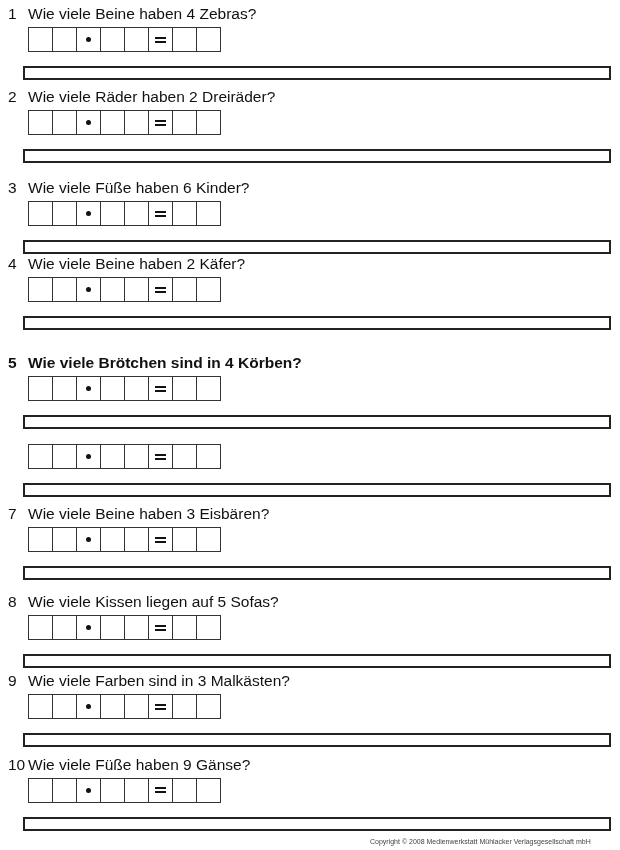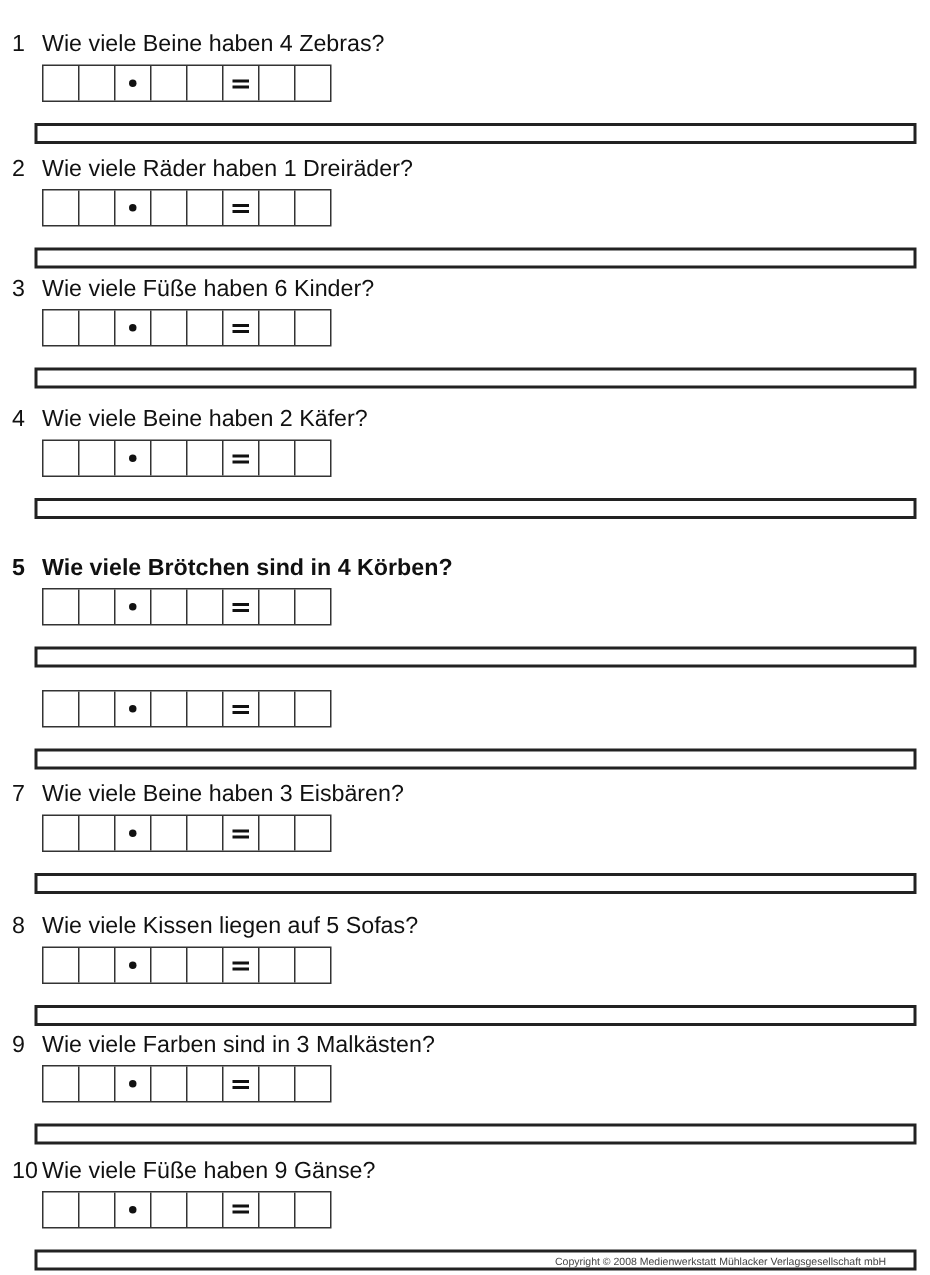--- a/index.html
+++ b/index.html
@@ -1,18 +1,18 @@
 <!DOCTYPE html>
 <html><head>
 <meta charset="utf-8">
 <style>
   html, body { margin: 0; padding: 0; background: #ffffff; }
   body { width: 620px; height: 850px; position: relative; overflow: hidden;
          font-family: "Liberation Sans", sans-serif; color: #111; }
-  .task { position: absolute; left: 0; width: 620px; height: 83px; margin-top: 16px; }
+  .task { position: absolute; left: 0; width: 620px; height: 83px; }
   .q { position: absolute; left: 8px; top: 5px; font-size: 15.5px; white-space: nowrap; }
   .q .num { display: inline-block; width: 20px; text-align: left; }
   .grid { position: absolute; left: 28px; top: 27px; display: flex;
           border: 1px solid #333; height: 23px; }
   .cell { width: 23px; height: 23px; border-right: 1px solid #333; box-sizing: content-box;
           display: flex; align-items: center; justify-content: center;
           font-size: 16px; font-weight: bold; }
   .cell:last-child { border-right: none; }
   .dot { width: 5px; height: 5px; background: #111; border-radius: 50%; }
   .eq { width: 11px; height: 6px; border-top: 2px solid #111; border-bottom: 2px solid #111; box-sizing: border-box; }
@@ -36,38 +36,38 @@
         <div class="cell"></div>
         <div class="cell">
           <span class="eq"></span>
         </div>
         <div class="cell"></div>
         <div class="cell"></div>
       </div>
       <div class="answer"></div>
     </div>
     <div class="task" style="top: 83.4px;">
-      <div class="q"><span class="num">2</span><span>Wie viele Räder haben 1 Dreiräder?</span></div>
-      <div class="grid">
-        <div class="cell"></div>
-        <div class="cell"></div>
-        <div class="cell">
-          <span class="dot"></span>
-        </div>
-        <div class="cell"></div>
-        <div class="cell"></div>
-        <div class="cell">
-          <span class="eq"></span>
-        </div>
-        <div class="cell"></div>
-        <div class="cell"></div>
-      </div>
-      <div class="answer"></div>
-    </div>
-    <div class="task" style="top: 163px;">
+      <div class="q"><span class="num">2</span><span>Wie viele Räder haben 2 Dreiräder?</span></div>
+      <div class="grid">
+        <div class="cell"></div>
+        <div class="cell"></div>
+        <div class="cell">
+          <span class="dot"></span>
+        </div>
+        <div class="cell"></div>
+        <div class="cell"></div>
+        <div class="cell">
+          <span class="eq"></span>
+        </div>
+        <div class="cell"></div>
+        <div class="cell"></div>
+      </div>
+      <div class="answer"></div>
+    </div>
+    <div class="task" style="top: 174px;">
       <div class="q"><span class="num">3</span><span>Wie viele Füße haben 6 Kinder?</span></div>
       <div class="grid">
         <div class="cell"></div>
         <div class="cell"></div>
         <div class="cell">
           <span class="dot"></span>
         </div>
         <div class="cell"></div>
         <div class="cell"></div>
         <div class="cell">

